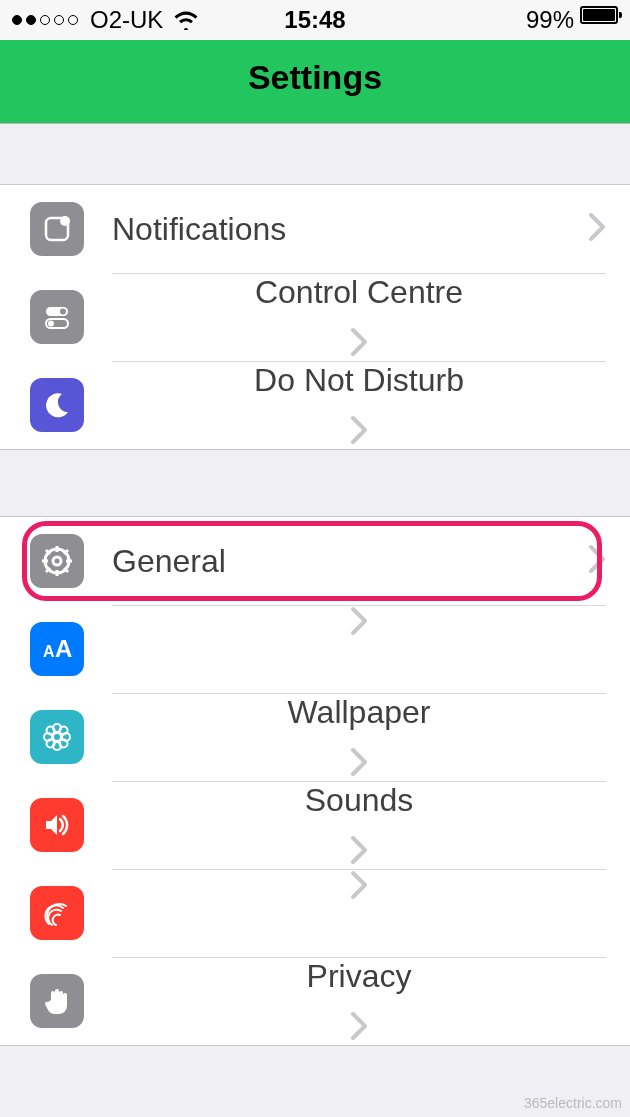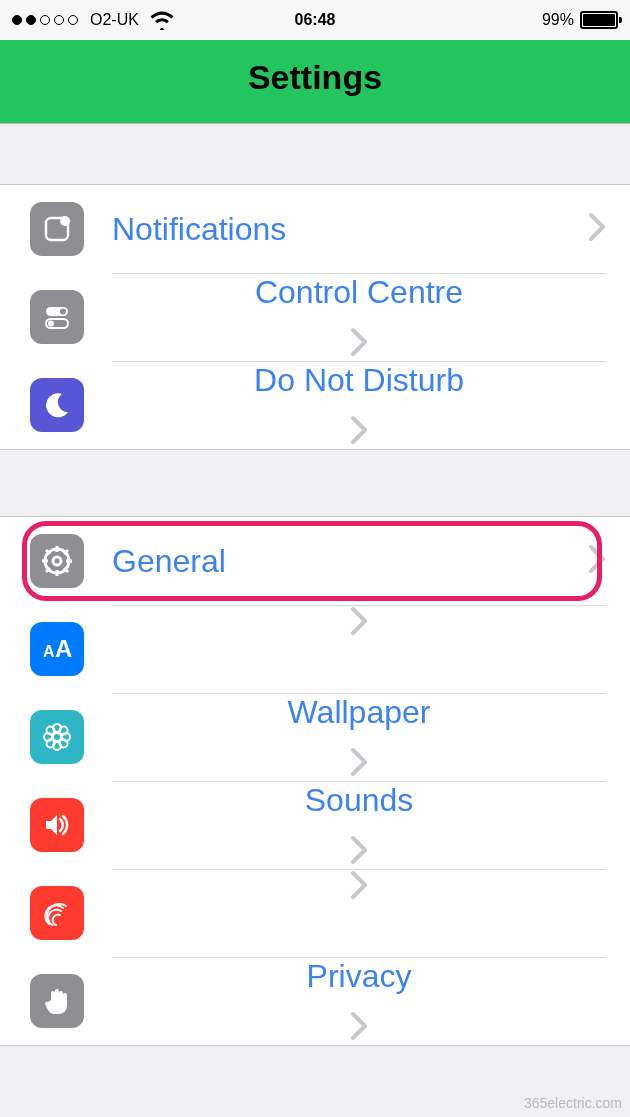--- a/index.html
+++ b/index.html
@@ -10,21 +10,21 @@
       background: #efeff4;
       position: relative;
       overflow: hidden;
     }
     .status-bar {
       height: 40px;
       display: flex;
       align-items: center;
       justify-content: space-between;
       padding: 0 12px;
-      font-size: 16px;
+      font-size: 24px;
       font-weight: 500;
       background: #f7f7f8;
     }
     .status-left { display: flex; align-items: center; gap: 6px; }
     .signal-dots { display: flex; gap: 4px; align-items: center; }
     .dot { width: 10px; height: 10px; border-radius: 50%; border: 1.5px solid #000; }
     .dot.filled { background: #000; }
     .carrier { margin-left: 6px; }
     .wifi { margin-left: 4px; display: inline-flex; }
     .status-time { position: absolute; left: 50%; transform: translateX(-50%); font-weight: 600; }
@@ -58,21 +58,21 @@
       padding-right: 24px;
       position: relative;
     }
     .row + .row .row-inner { border-top: 1px solid #d9d9db; flex-direction: column; }
     .row-inner { flex: 1; height: 100%; display: flex; align-items: center; }
     .row .icon-box {
       width: 54px; height: 54px; border-radius: 12px;
       display: inline-flex; align-items: center; justify-content: center;
       flex-shrink: 0; margin-right: 28px;
     }
-    .row .label { font-size: 32px; color: #3b82f6; flex: 1; }
+    .row .label { font-size: 32px; color: #404040; flex: 1; }
     .chevron { color: #c7c7cc; }
 
     .highlight-ring {
       position: absolute;
       border: 5px solid #e91e63;
       border-radius: 24px;
       left: 22px; right: 28px;
       top: 4px; bottom: 4px;
       pointer-events: none;
     }
@@ -101,21 +101,21 @@
         <span class="dot"></span>
         <span class="dot"></span>
     </span>
     <span class="carrier">O2-UK</span>
     <span class="wifi">
       <svg width="26" height="20" viewBox="0 0 26 20">
           <path d="M13 18 a2 2 0 1 0 0.001 0 M6 11 a10 10 0 0 1 14 0 l-2.2 2.2 a7 7 0 0 0 -9.6 0 z M1.5 6.5 a16 16 0 0 1 23 0 l-2.2 2.2 a13 13 0 0 0 -18.6 0 z" fill="#000"></path>
         </svg>
     </span>
   </div>
-  <div class="status-time">06:48</div>
+  <div class="status-time">15:48</div>
   <div class="status-right">
     <span>99%</span>
     <span class="battery-icon">
         <span class="battery-fill"></span>
       </span>
   </div>
 </div>
 
 <div class="header">Settings</div>
 

